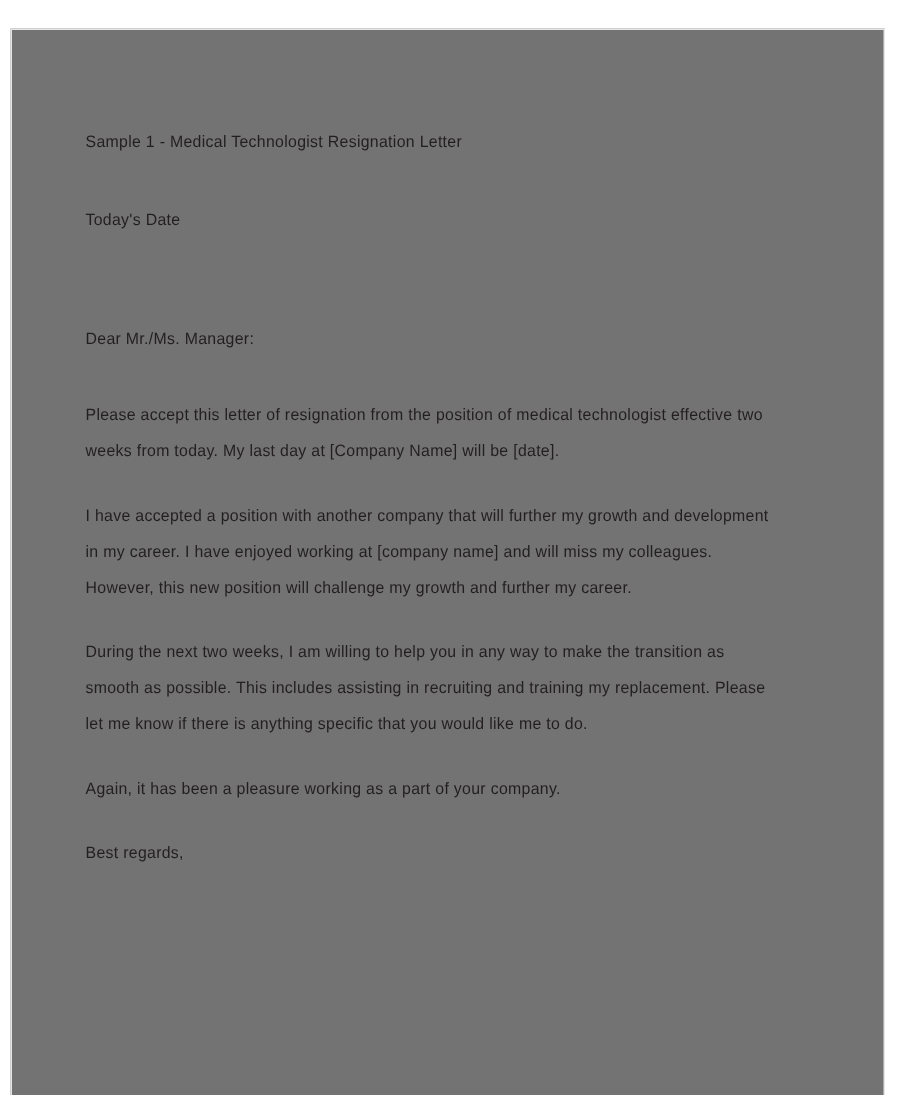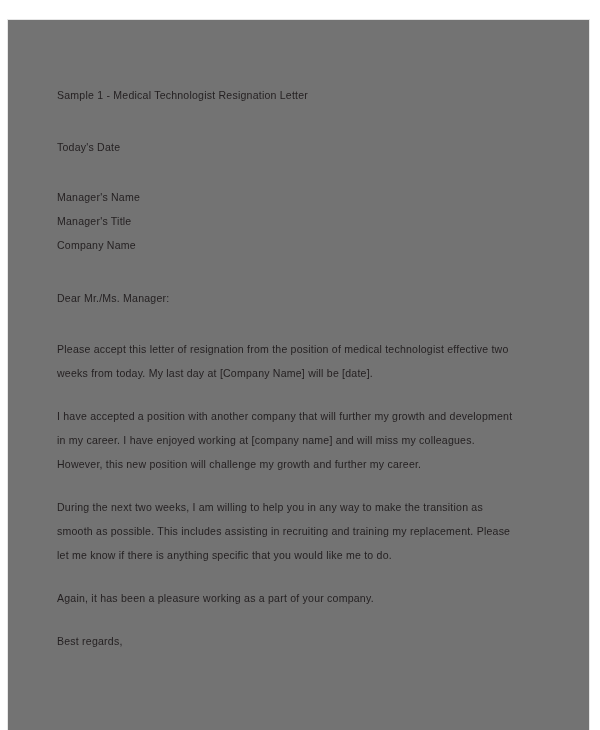--- a/index.html
+++ b/index.html
@@ -71,25 +71,20 @@
   <div class="doc-body">
 
     <div class="line">Sample 1 - Medical Technologist Resignation Letter</div>
 
     <div class="gap-title"></div>
 
     <div class="line">Today's Date</div>
 
     <div class="gap-date"></div>
 
-    <div class="block">
-      <div class="line">Manager's Name</div>
-      <div class="line">Manager's Title</div>
-      <div class="line">Company Name</div>
-    </div>
 
     <div class="gap-addr"></div>
 
     <div class="line">Dear Mr./Ms. Manager:</div>
 
     <div class="gap-salut"></div>
 
     <p class="para">Please accept this letter of resignation from the position of medical technologist effective two weeks from today. My last day at [Company Name] will be [date].</p>
 
     <div class="gap-para"></div>

